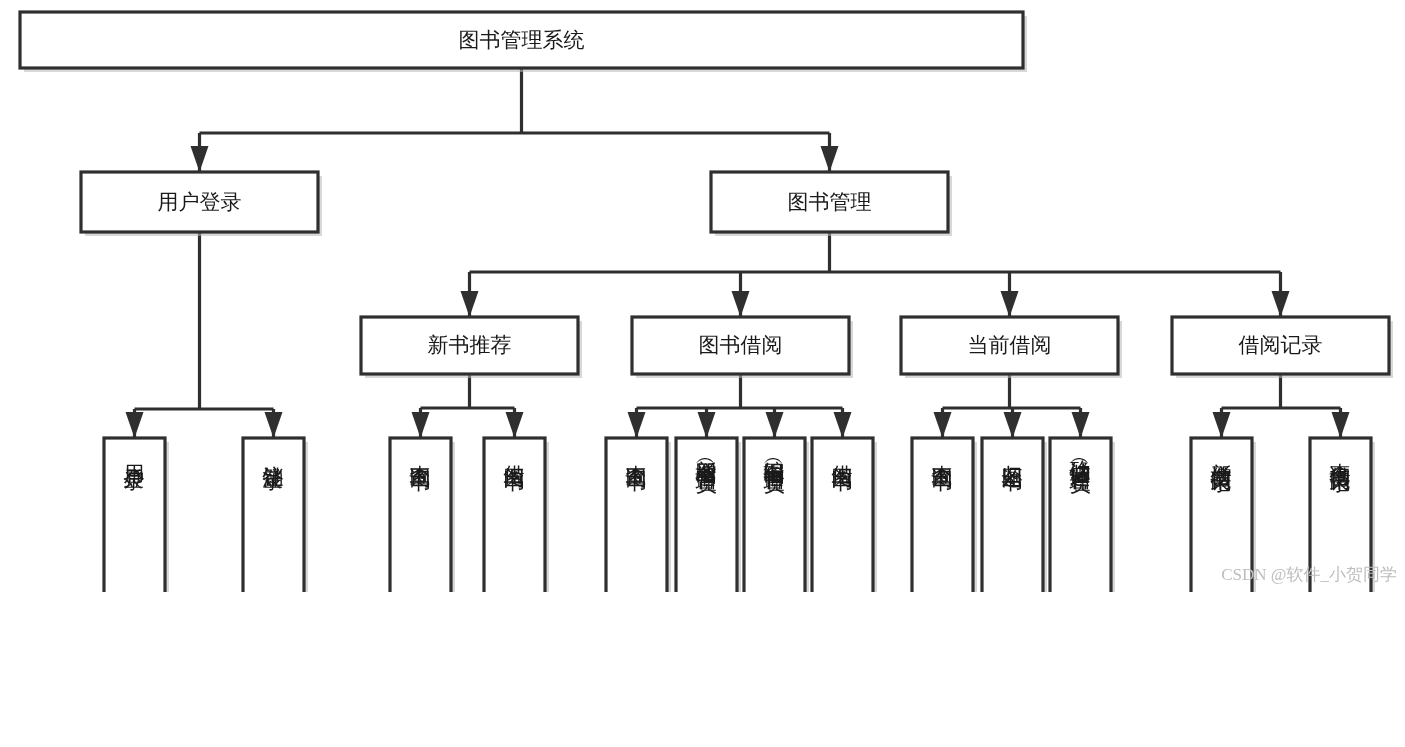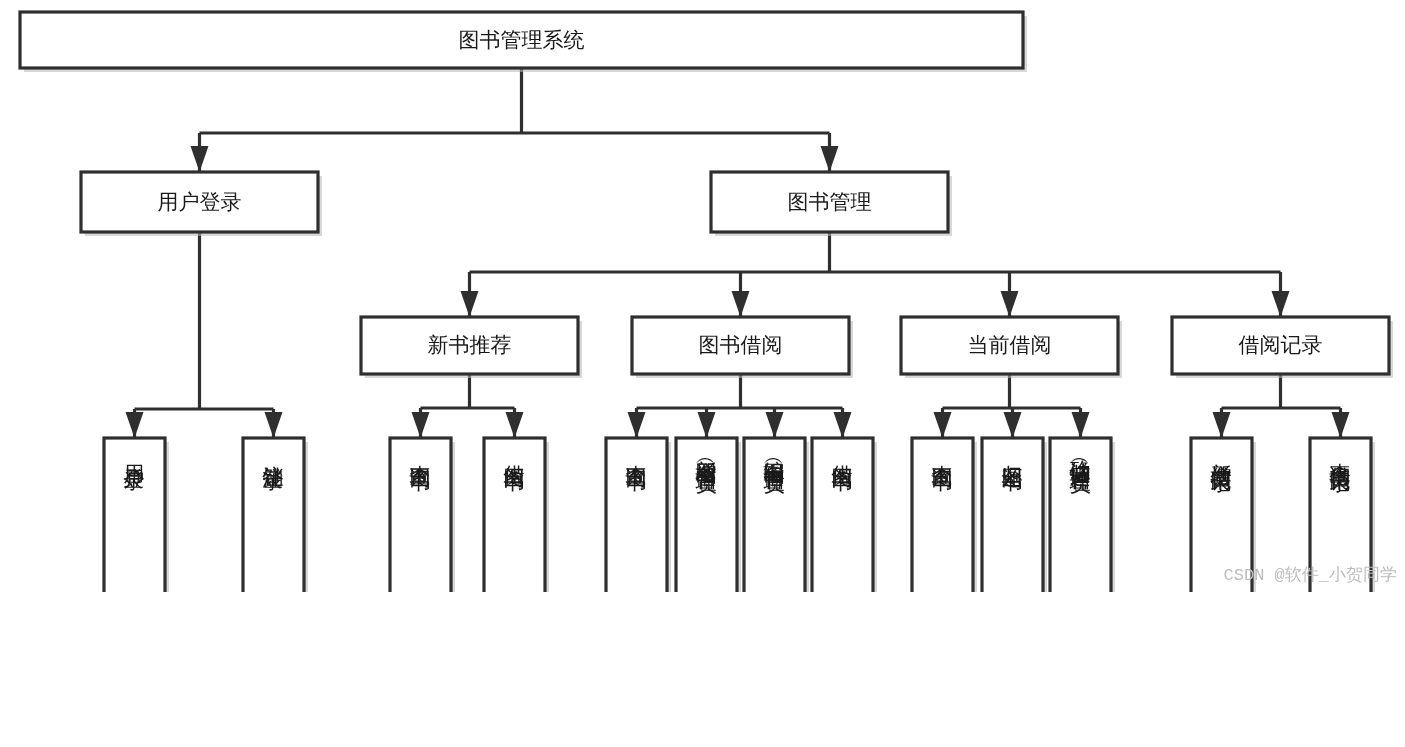--- a/index.html
+++ b/index.html
@@ -56,21 +56,21 @@
     fill: #1a1a1a;
     writing-mode: vertical-rl;
     text-orientation: upright;
     text-anchor: middle;
     letter-spacing: 2px;
   }
   .watermark {
     position: absolute;
     right: 8px;
     bottom: 6px;
-    font-family: Liberation Mono, monospace;
+    font-family: Liberation Serif, serif;
     font-size: 17px;
     color: #bdbdbd;
     white-space: nowrap;
     pointer-events: none;
   }
 </style>
 </head>
 <body>
 
 <div id="diagram-root">

